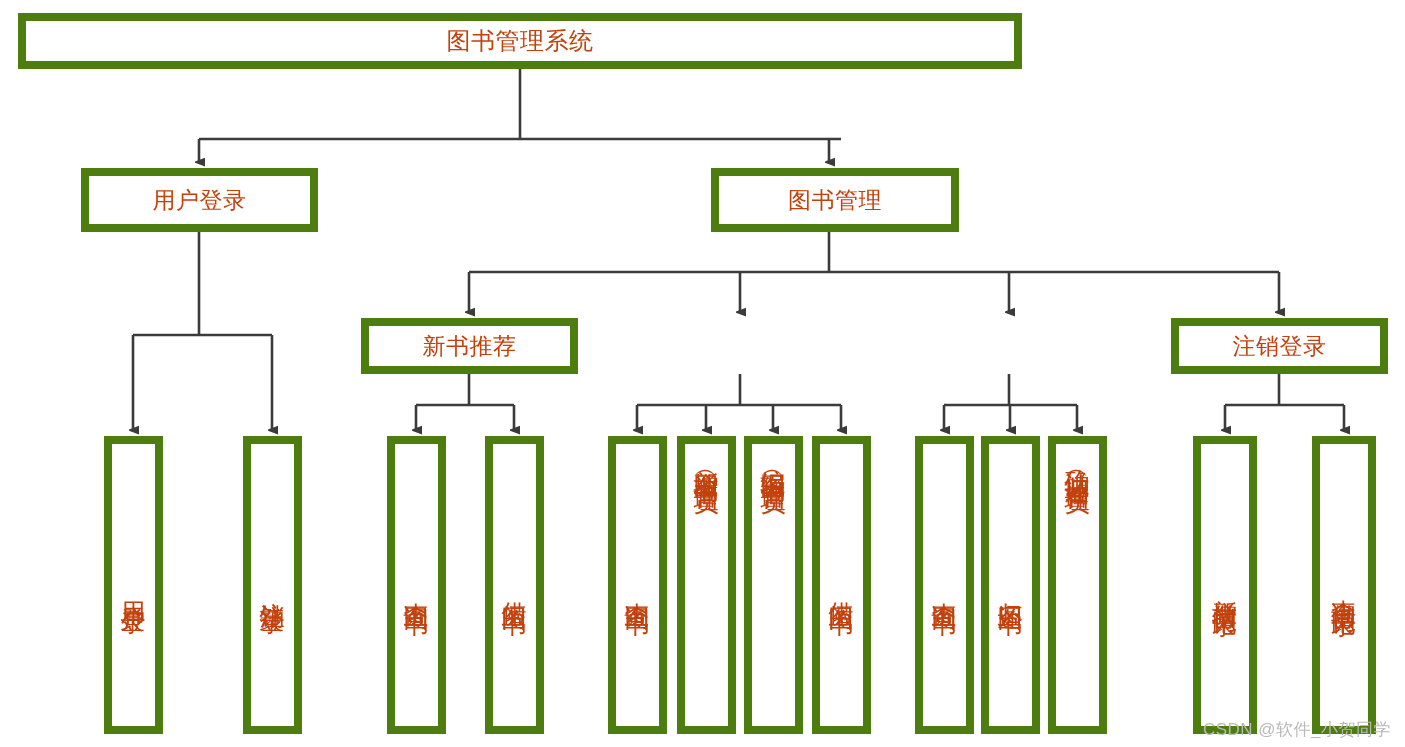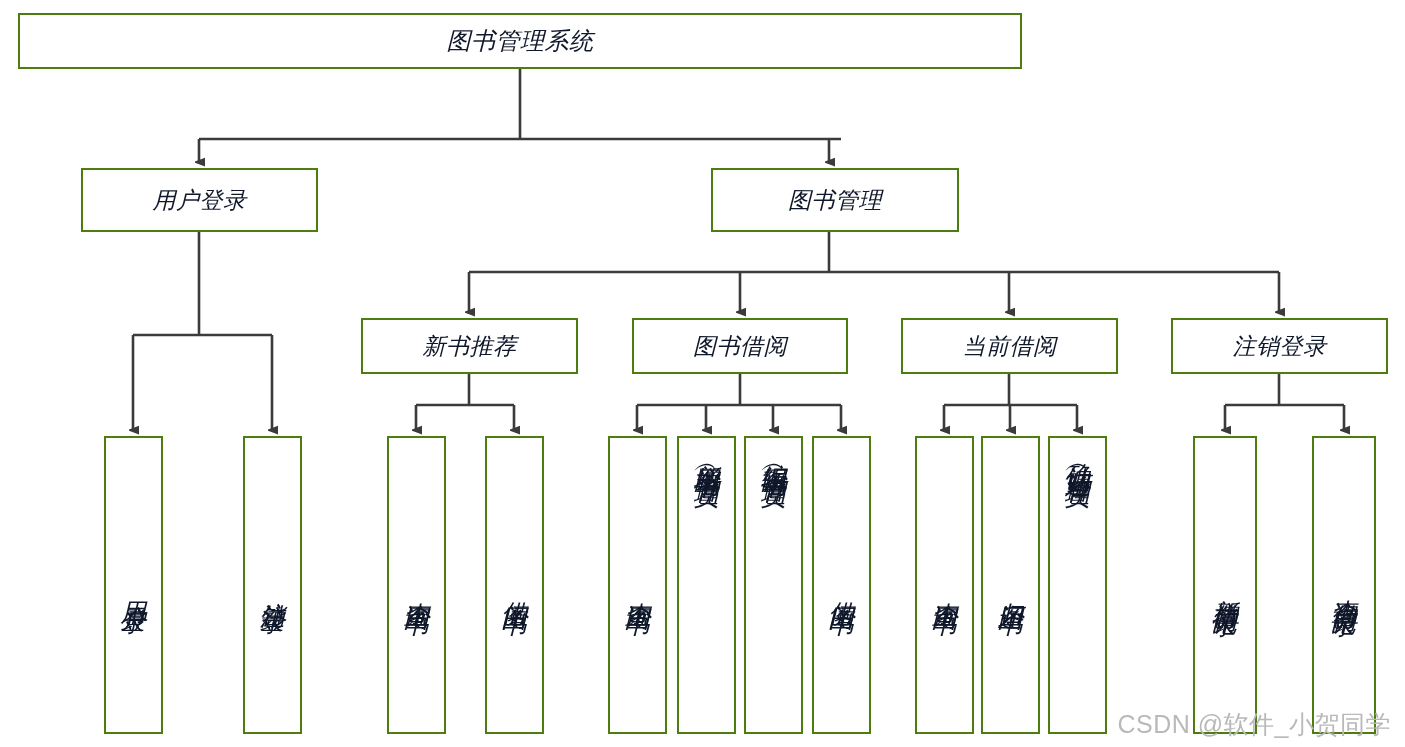--- a/index.html
+++ b/index.html
@@ -7,27 +7,26 @@
     width:1405px;height:747px;
     font-family:"Liberation Sans","DejaVu Sans",sans-serif;
     overflow:hidden;
   }
   #stage{position:relative;width:1405px;height:747px;background:#fff;}
   svg#wires{position:absolute;left:0;top:0;width:1405px;height:747px;}
 
   .node{
     position:absolute;
     box-sizing:border-box;
-    border:2px solid #4d7c0f;
+    border:8px solid #4d7c0f;
     background:#ffffff;
     display:flex;
     align-items:center;
     justify-content:center;
-    color:#0f172a;
-    font-style:italic;
+    color:#c2410c;
   }
   .node .lbl{
     display:block;
     text-align:center;
     line-height:1.05;
     letter-spacing:.5px;
   }
   .h-node .lbl{
     font-size:23px;
     white-space:nowrap;
@@ -46,21 +45,21 @@
     letter-spacing:3px;
     white-space:pre-line;
   }
   .leaf.center .lbl{
     margin-top:auto;margin-bottom:auto;
   }
   .watermark{
     position:absolute;
     right:14px;
     bottom:6px;
-    font-size:25px;
+    font-size:17px;
     color:#b9b9b9;
     letter-spacing:.5px;
     white-space:nowrap;
     user-select:none;
   }
 </style>
 </head>
 <body>
 
 <div id="stage">
@@ -122,26 +121,20 @@
   <div class="node h-node" style="left:81px;top:168px;width:237px;height:64px;">
     <span class="lbl">用户登录</span>
   </div>
   <div class="node h-node" style="left:711px;top:168px;width:248px;height:64px;">
     <span class="lbl">图书管理</span>
   </div>
 
   <div class="node h-node" style="left:361px;top:318px;width:217px;height:56px;">
     <span class="lbl">新书推荐</span>
   </div>
-  <div class="node h-node" style="left:632px;top:318px;width:216px;height:56px;">
-    <span class="lbl">图书借阅</span>
-  </div>
-  <div class="node h-node" style="left:901px;top:318px;width:217px;height:56px;">
-    <span class="lbl">当前借阅</span>
-  </div>
   <div class="node h-node" style="left:1171px;top:318px;width:217px;height:56px;">
     <span class="lbl">注销登录</span>
   </div>
 
   <div class="node leaf center" style="left:104px;top:436px;width:59px;height:298px;">
     <span class="lbl">用户登录</span>
   </div>
   <div class="node leaf center" style="left:243px;top:436px;width:59px;height:298px;">
     <span class="lbl">注销登录</span>
   </div>

